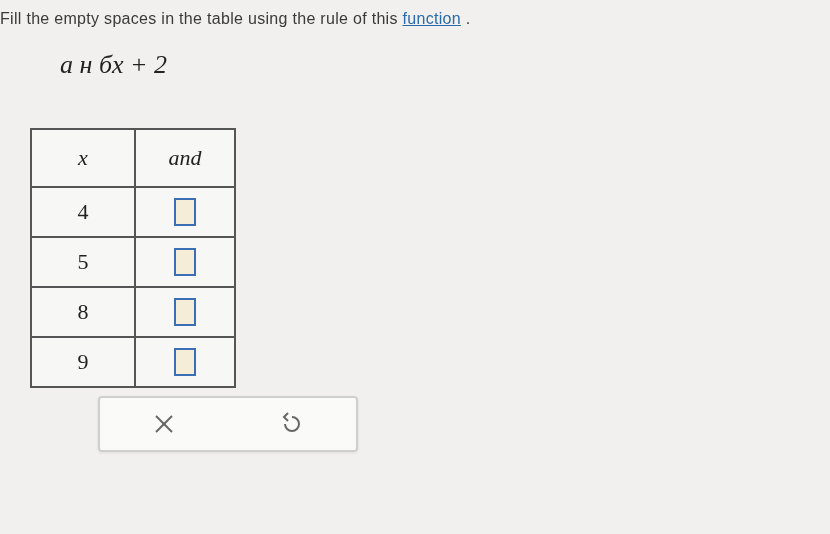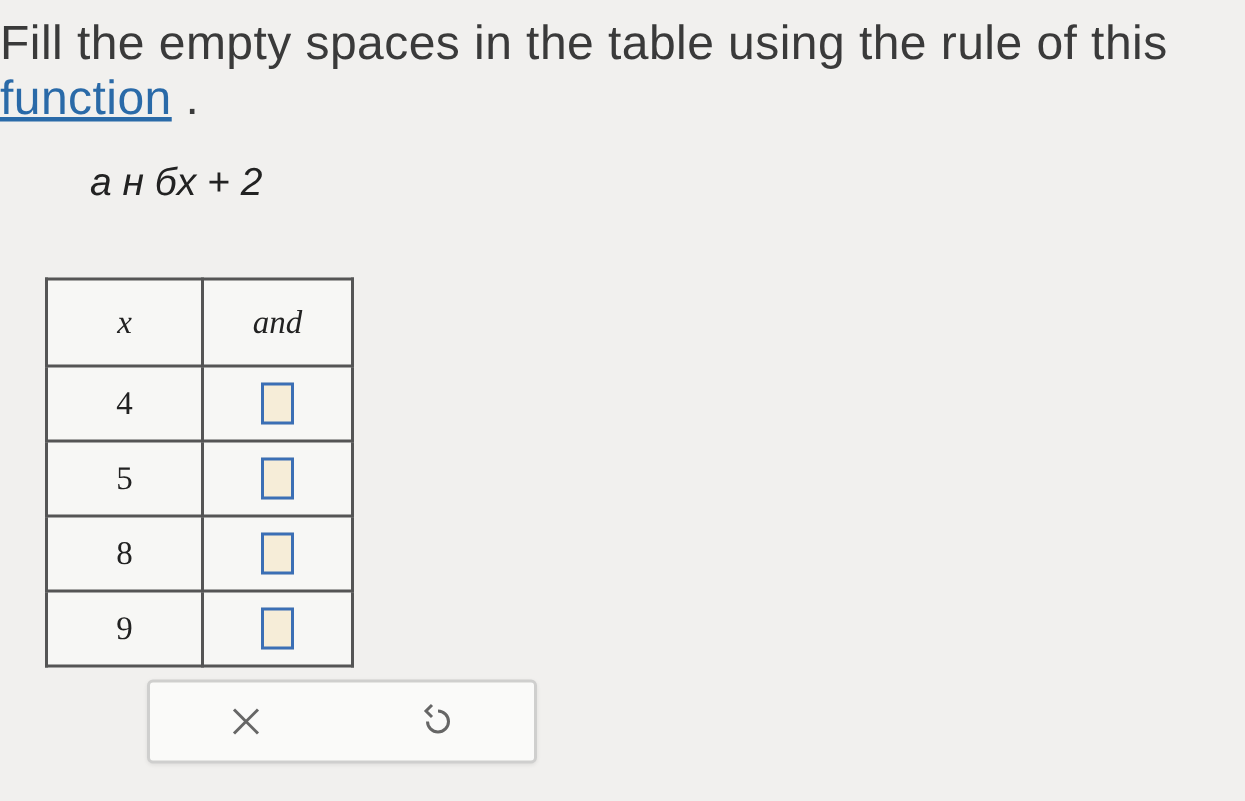--- a/index.html
+++ b/index.html
@@ -10,33 +10,33 @@
     height: 534px;
     font-family: "Segoe UI", Arial, sans-serif;
     background: #f1f0ee;
     color: #333;
     overflow: hidden;
   }
   .page {
     padding: 10px 0 0 0;
   }
   .instruction {
-    font-size: 32px;
+    font-size: 16px;
     color: #3a3a3a;
     padding-left: 0;
     margin-bottom: 22px;
     letter-spacing: 0.3px;
   }
   .instruction .link {
     color: #2a6aa8;
     text-decoration: underline;
     cursor: pointer;
   }
   .formula {
-    font-family: Liberation Sans, sans-serif;
+    font-family: Liberation Serif, serif;
     font-style: italic;
     font-size: 26px;
     color: #222;
     padding-left: 60px;
     margin-bottom: 48px;
   }
   .table-wrap {
     padding-left: 30px;
   }
   table.fn-table {

